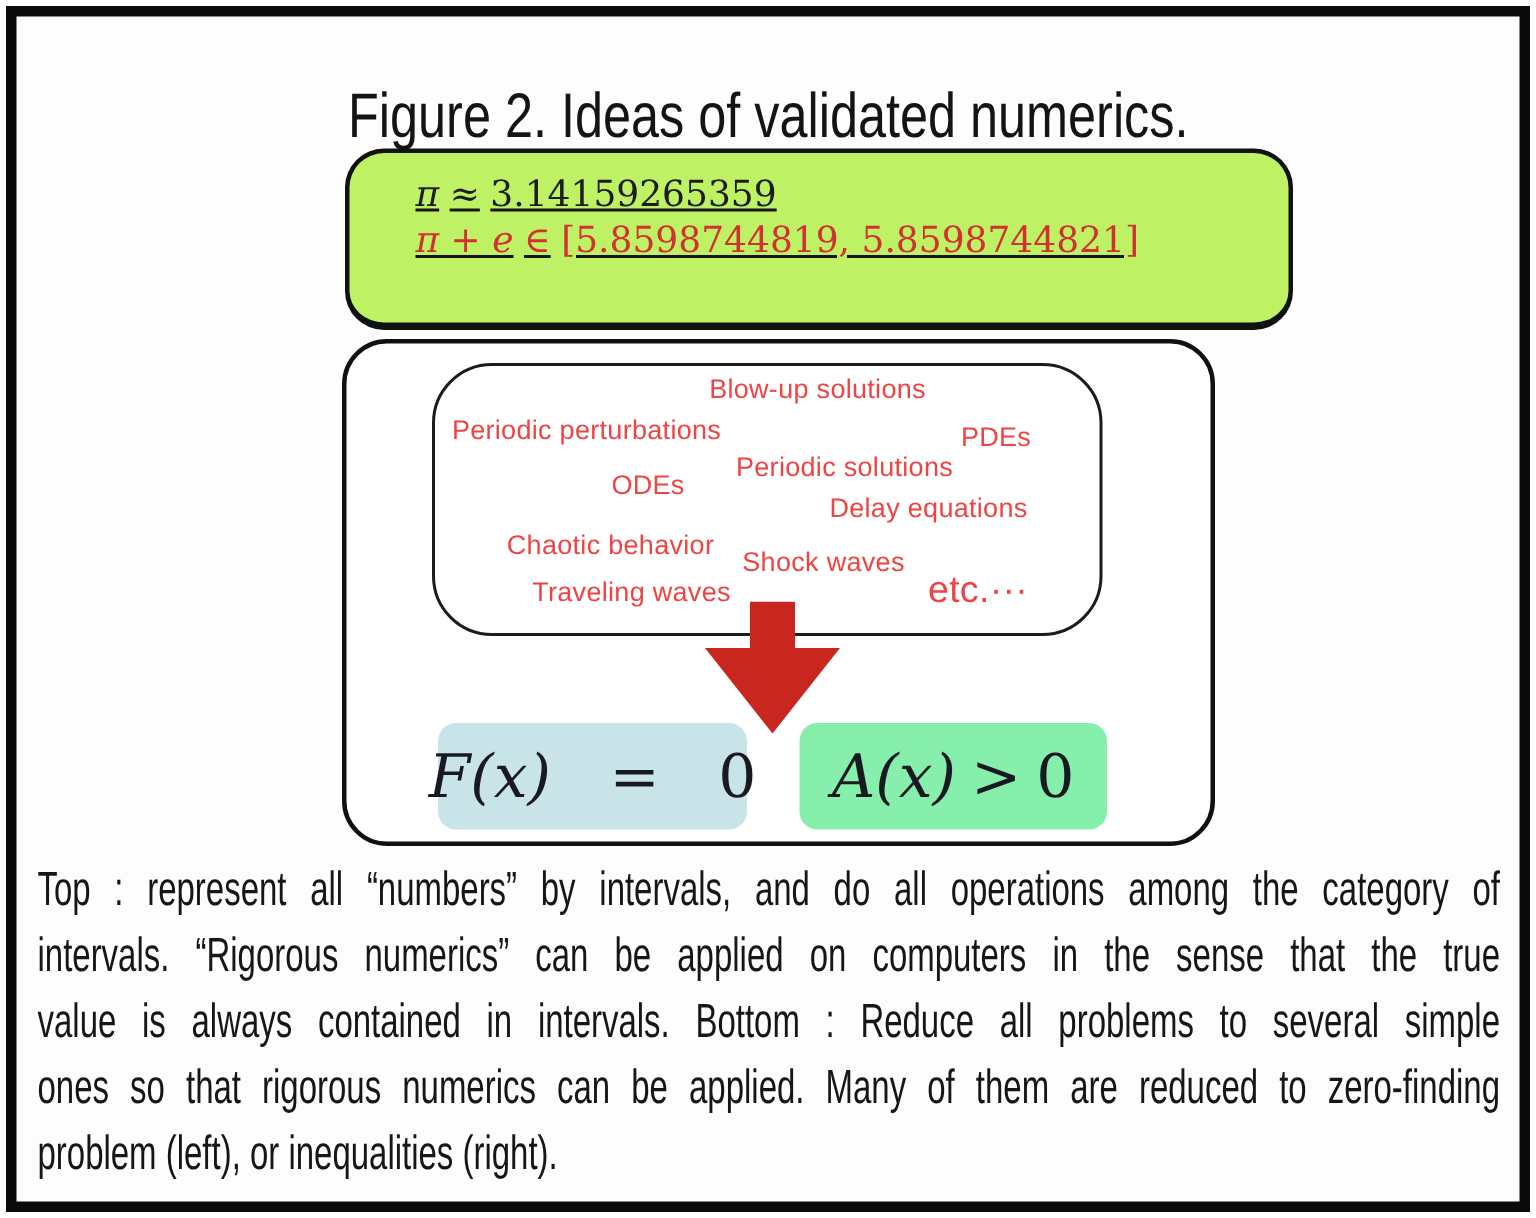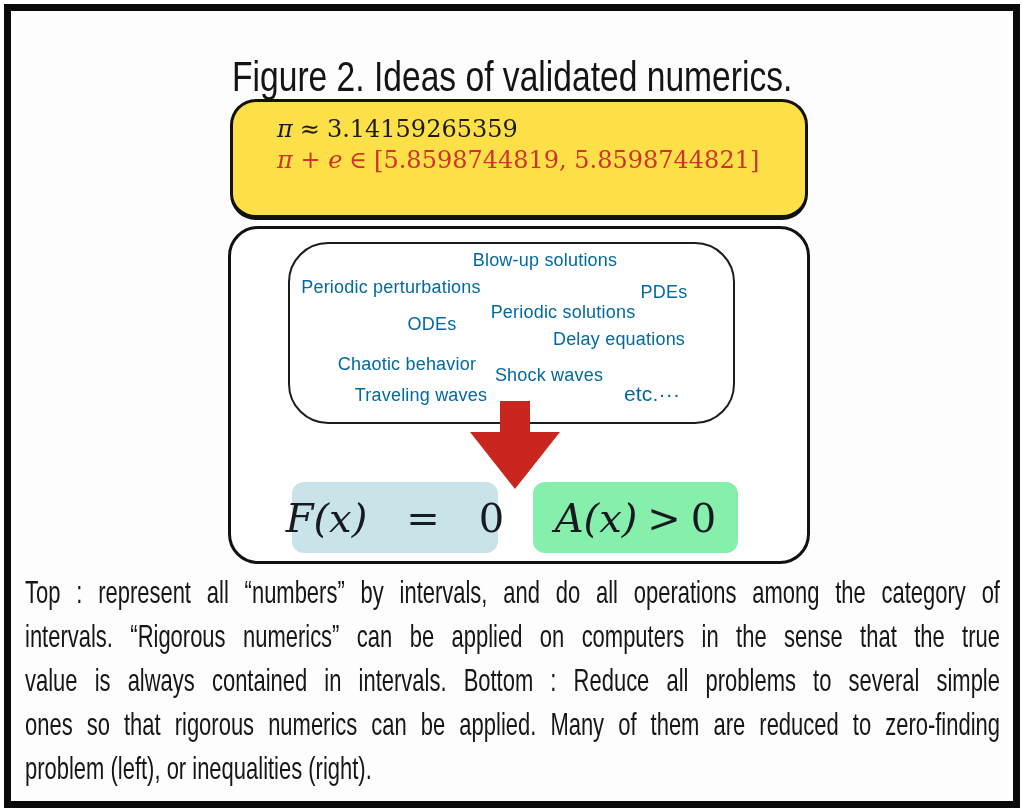--- a/index.html
+++ b/index.html
@@ -13,53 +13,53 @@
   }
   
   .title-wrap { position: absolute; left: 0; top: 24px; width: 100%; text-align: center; margin-top: 29px; }
   .title-text {
     display: inline-block; font-size: 42px; font-weight: 400; color: #141414;
     transform: scaleX(0.80); transform-origin: center; white-space: nowrap;
     letter-spacing: 0px;
   }
   
   .interval-box {
-    position: absolute; left: 230px; top: 99px; width: 578px; height: 121px;
+    position: absolute; left: 230px; top: 99px; width: 632px; height: 121px;
     border: 3px solid #111; border-bottom-width: 5px; border-radius: 26px;
-    background: #fde047; box-sizing: border-box; padding: 12px 0 0 44px;
+    background: #bef264; box-sizing: border-box; padding: 12px 0 0 44px; text-decoration: underline;
   }
   .mline {
     font-family: "DejaVu Serif", serif; font-size: 24px; line-height: 31px;
     white-space: nowrap; color: #1c1c1c;
   }
   .mvar { font-style: italic; }
   .mrel { padding: 0 7px; }
   
   .ideas-box {
     position: absolute; left: 228px; top: 226px; width: 582px; height: 338px;
     border: 3px solid #111; border-radius: 30px; background: #fff; box-sizing: border-box;
   }
   .cloud-box {
     position: absolute; left: 288px; top: 242px; width: 447px; height: 182px;
     border: 2.5px solid #1c1c1c; border-radius: 40px; background: #fff; box-sizing: border-box;
   }
   .topic {
     position: absolute; transform: translate(-50%, -50%);
-    font-size: 18px; color: #0369a1; white-space: nowrap; letter-spacing: 0.2px;
+    font-size: 18px; color: #ef4444; white-space: nowrap; letter-spacing: 0.2px;
   }
   .t0 { left: 545px; top: 260px; }
   .t1 { left: 664px; top: 264px; margin-top: 28px; }
   .t2 { left: 391px; top: 287px; }
   .t3 { left: 563px; top: 312px; }
   .t4 { left: 432px; top: 324px; }
   .t5 { left: 619px; top: 339px; }
   .t6 { left: 407px; top: 364px; }
   .t7 { left: 549px; top: 375px; }
   .t8 { left: 421px; top: 395px; }
-  .t9 { left: 652px; top: 394px; font-size: 21px; }
+  .t9 { left: 652px; top: 394px; font-size: 25px; }
   
   .arrow { position: absolute; left: 470px; top: 401px; width: 90px; height: 89px; }
   
   .result-box {
     position: absolute; top: 482px; height: 71px; border-radius: 12px;
     display: flex; align-items: center; justify-content: center;
     font-family: "DejaVu Serif", serif; font-size: 40px; color: #191922;
     white-space: nowrap;
   }
   .zero-box { left: 292px; width: 206px; }

